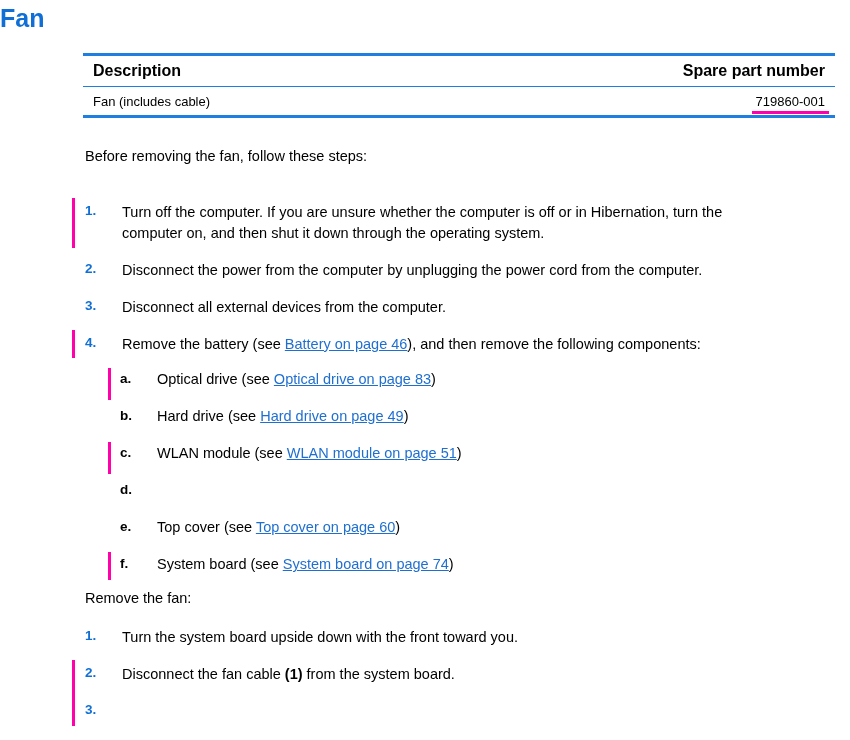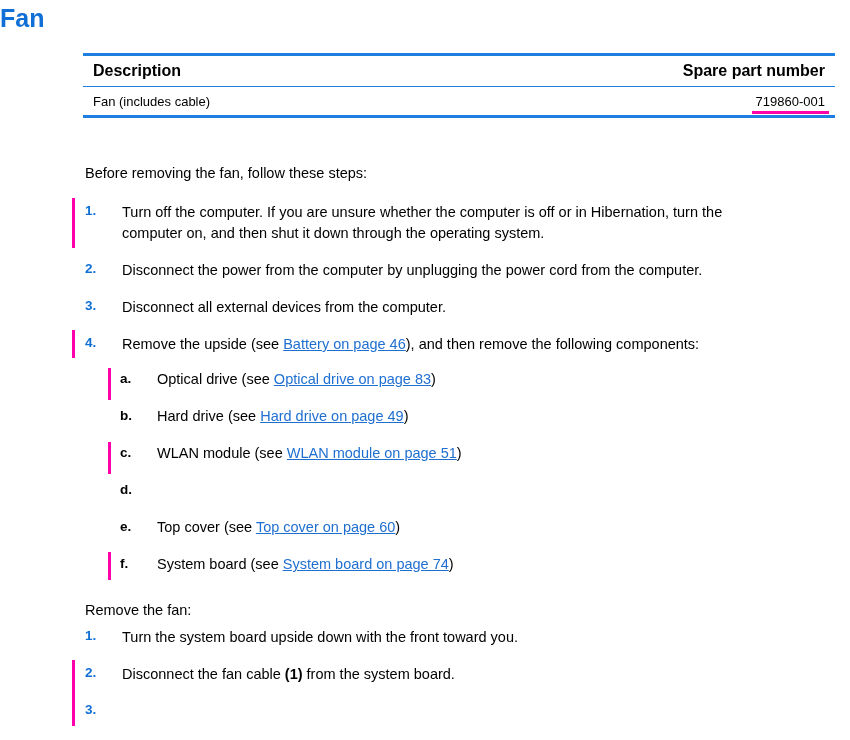--- a/index.html
+++ b/index.html
@@ -94,22 +94,22 @@
     background: #ff00aa;
   }
 
   
   .intro {
     position: absolute;
     left: 85px;
     font-size: 14.5px;
     color: #000;
   }
-  #intro-before { top: 165px; text-align: center; }
-  #intro-remove { top: 590px; margin-top: 12px; }
+  #intro-before { top: 148px; text-align: center; }
+  #intro-remove { top: 590px; }
 
   
   .step {
     position: absolute;
     left: 85px;
     width: 700px;
     display: flex;
     font-size: 14.5px;
   }
   .step .num {
@@ -197,21 +197,21 @@
     <div class="txt">Disconnect the power from the computer by unplugging the power cord from the computer.</div>
   </div>
 
   <div class="step" style="top:297px;">
     <div class="num">3.</div>
     <div class="txt">Disconnect all external devices from the computer.</div>
   </div>
 
   <div class="step" style="top:334px;">
     <div class="num">4.</div>
-    <div class="txt"><span>Remove the upside (see </span><a class="xref" href="#">Battery on page 46</a><span>), and then remove the following components:</span></div>
+    <div class="txt"><span>Remove the battery (see </span><a class="xref" href="#">Battery on page 46</a><span>), and then remove the following components:</span></div>
   </div>
 
   <div class="substep" style="top:371px;">
     <div class="alpha">a.</div>
     <div class="txt"><span>Optical drive (see </span><a class="xref" href="#">Optical drive on page 83</a><span>)</span></div>
   </div>
 
   <div class="substep" style="top:408px;">
     <div class="alpha">b.</div>
     <div class="txt"><span>Hard drive (see </span><a class="xref" href="#">Hard drive on page 49</a><span>)</span></div>

